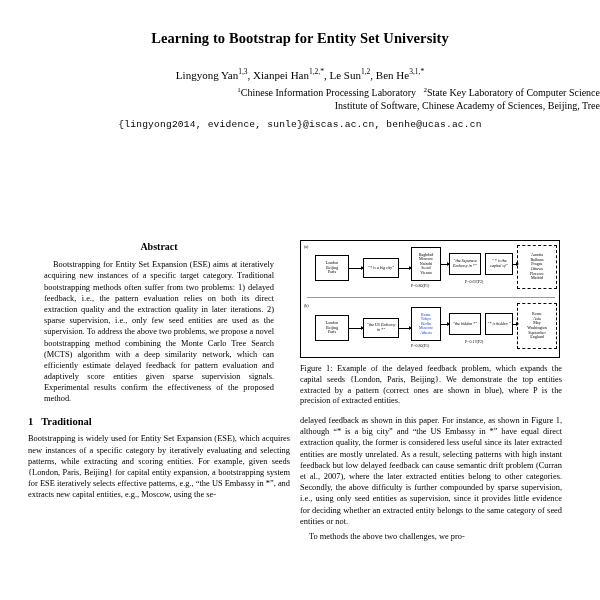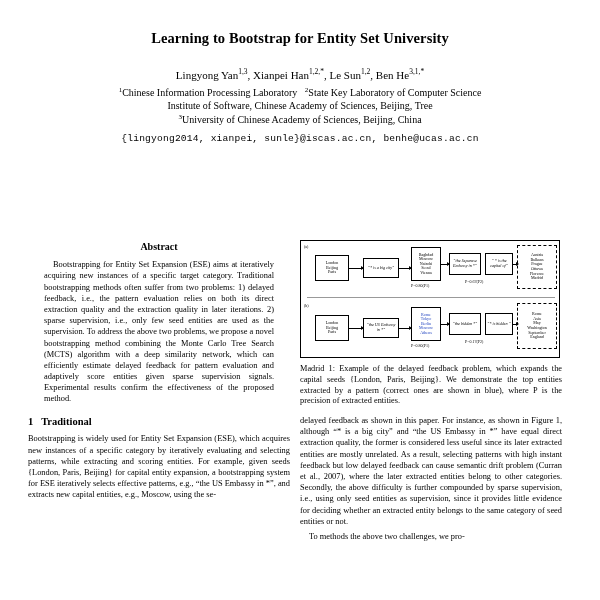--- a/index.html
+++ b/index.html
@@ -28,21 +28,21 @@
     margin: 30px 0 0 0;
     letter-spacing: 0.1px;
   }
   .authors {
     text-align: center;
     font-size: 11px;
     margin-top: 20px;
   }
   .authors sup { font-size: 7.5px; }
   .affil {
-    text-align: center;
+    text-align: right;
     font-size: 10px;
     line-height: 1.35;
     margin-top: 5px;
   }
   .affil sup { font-size: 7px; }
   .emails {
     text-align: center;
     font-family: "Liberation Mono", monospace;
     font-size: 9.6px;
     margin-top: 6px;
@@ -153,24 +153,23 @@
 
   <div class="title">Learning to Bootstrap for Entity Set University</div>
 
   <div class="authors">
     Lingyong Yan<sup>1,3</sup>, Xianpei Han<sup>1,2,</sup><sup>*</sup>, Le Sun<sup>1,2</sup>, Ben He<sup>3,1,</sup><sup>*</sup>
   </div>
 
   <div class="affil">
     <div><sup>1</sup>Chinese Information Processing Laboratory &nbsp;&nbsp;<sup>2</sup>State Key Laboratory of Computer Science</div>
     <div>Institute of Software, Chinese Academy of Sciences, Beijing, Tree</div>
-    <div><sup>3</sup>University of Chinese Academy of Sciences, Beijing, China</div>
   </div>
 
-  <div class="emails">{lingyong2014, xianpei, sunle}@iscas.ac.cn, benhe@ucas.ac.cn</div>
+  <div class="emails">{lingyong2014, evidence, sunle}@iscas.ac.cn, benhe@ucas.ac.cn</div>
 
   <div class="columns">
 
     <div class="col">
       <div class="sec-head">Abstract</div>
       <div class="abstract-body" style="padding:0 16px;">
         <p>Bootstrapping for Entity Set Expansion (ESE) aims at iteratively acquiring new instances of a specific target category. Traditional bootstrapping methods often suffer from two problems: 1) delayed feedback, i.e., the pattern evaluation relies on both its direct extraction quality and the extraction quality in later iterations. 2) sparse supervision, i.e., only few seed entities are used as the supervision. To address the above two problems, we propose a novel bootstrapping method combining the Monte Carlo Tree Search (MCTS) algorithm with a deep similarity network, which can efficiently estimate delayed feedback for pattern evaluation and adaptively score entities given sparse supervision signals. Experimental results confirm the effectiveness of the proposed method.</p>
       </div>
 
       <div class="sec-head-left">
@@ -247,21 +246,21 @@
           <div class="node" style="left:220px; top:65px; width:32px; height:40px; border:0; white-space:pre-line;">Rome
 Asia
 May
 Washington
 September
 England</div>
           <div class="arrow-h" style="left:212px; top:83px; width:5px;"></div>
         </div>
 
         <div class="fig-caption">
-          <span class="lbl">Madrid 1:</span>
+          <span class="lbl">Figure 1:</span>
           <span>Example of the delayed feedback problem, which expands the capital seeds {London, Paris, Beijing}. We demonstrate the top entities extracted by a pattern (correct ones are shown in blue), where P is the precision of extracted entities.</span>
         </div>
       </div>
 
       <p style="text-indent:0; margin-top:8px;">delayed feedback as shown in this paper. For instance, as shown in Figure 1, although “* is a big city” and “the US Embassy in *” have equal direct extraction quality, the former is considered less useful since its later extracted entities are mostly unrelated. As a result, selecting patterns with high instant feedback but low delayed feedback can cause semantic drift problem (Curran et al., 2007), where the later extracted entities belong to other categories. Secondly, the above difficulty is further compounded by sparse supervision, i.e., using only seed entities as supervision, since it provides little evidence for deciding whether an extracted entity belongs to the same category of seed entities or not.</p>
       <p style="margin-top:4px;">To methods the above two challenges, we pro-</p>
     </div>
   </div>
 </div>
 

